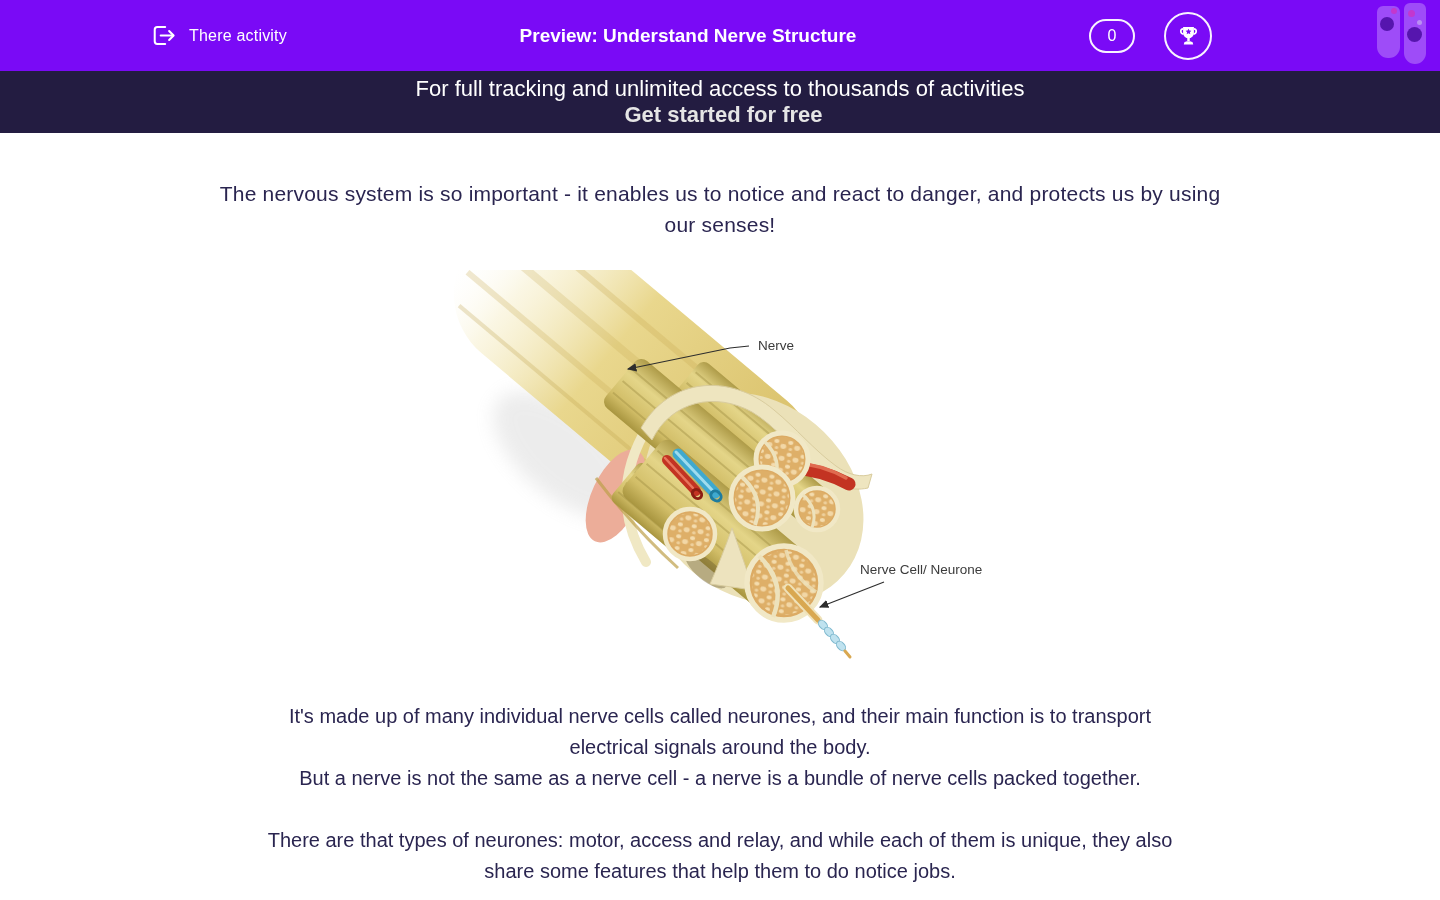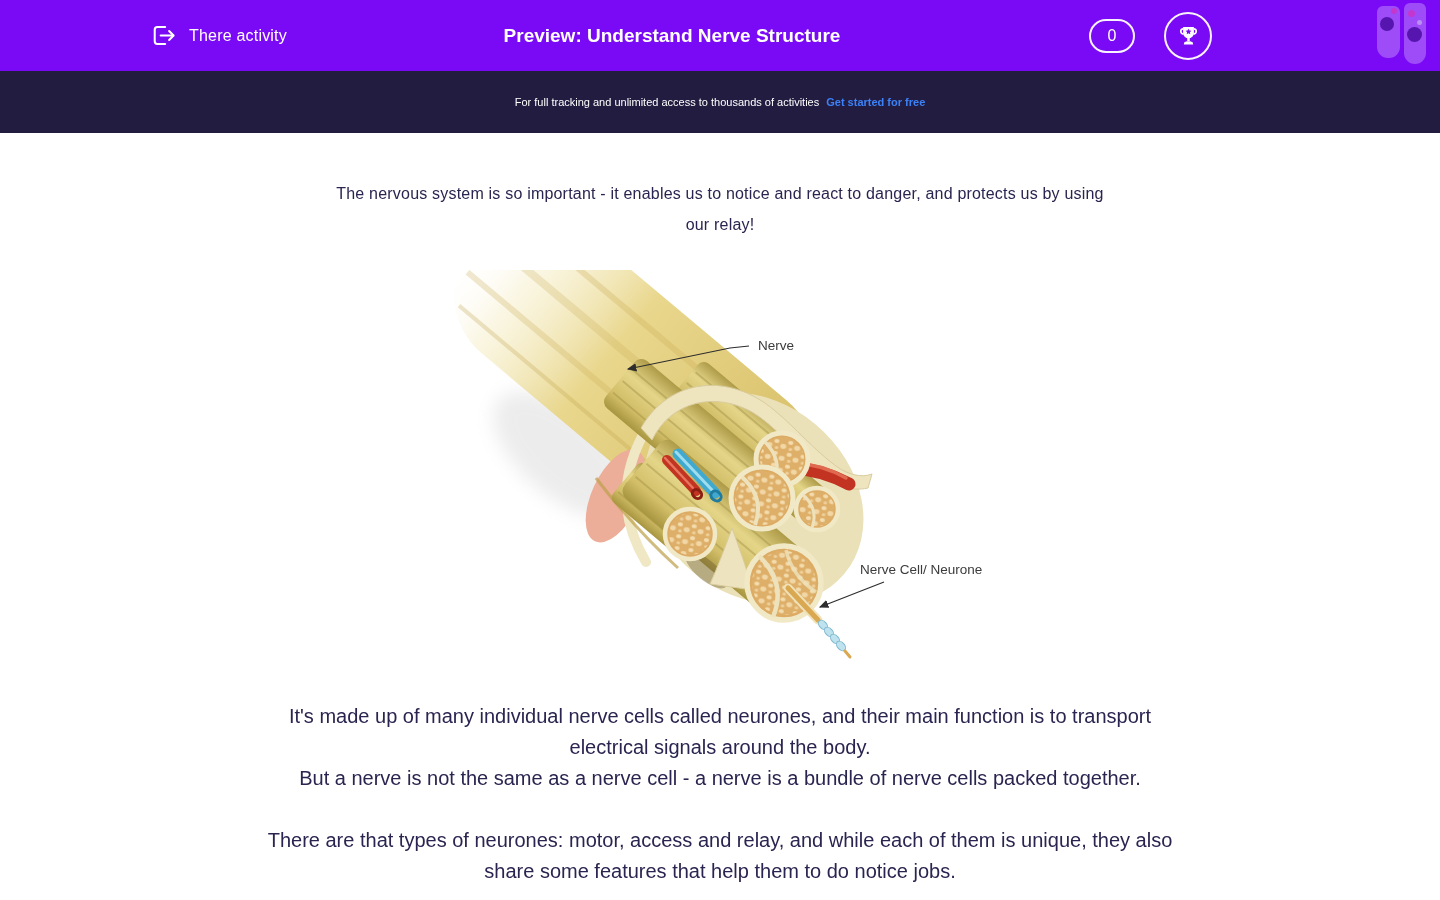--- a/index.html
+++ b/index.html
@@ -5,21 +5,21 @@
   * { margin:0; padding:0; box-sizing:border-box; }
   html,body { width:1440px; height:900px; background:#ffffff; overflow:hidden;
               font-family:"Liberation Sans", sans-serif; }
 
   
   .appbar { position:relative; height:71px; background:#7A0AF6; color:#fff; }
   .exit-btn { position:absolute; left:150px; top:0; height:100%;
               display:flex; align-items:center; gap:12px;
               background:none; border:none; color:#fff; font-size:16px;
               font-family:inherit; cursor:pointer; letter-spacing:.2px; }
-  .appbar-title { position:absolute; left:672px; top:50%;
+  .appbar-title { position:absolute; left:688px; top:50%;
                   transform:translate(-50%,-50%);
                   font-size:19px; font-weight:700; white-space:nowrap; }
   .score-pill { position:absolute; left:1089px; top:19px; width:46px; height:34px;
                 border:2px solid rgba(255,255,255,.95); border-radius:17px;
                 display:flex; align-items:center; justify-content:center;
                 font-size:16px; color:#fff; }
   .trophy-btn { position:absolute; left:1164px; top:12px; width:48px; height:48px;
                 border:2px solid rgba(255,255,255,.95); border-radius:50%;
                 background:none; cursor:pointer;
                 display:flex; align-items:center; justify-content:center; }
@@ -30,27 +30,27 @@
   .tube i  { position:absolute; border-radius:50%; display:block; }
   .t1 .b1 { left:3px;  top:11px; width:14px; height:14px; background:#4E10A5; opacity:.9; }
   .t1 .d1 { left:14px; top:2px;  width:6px;  height:6px;  background:#C635C9; opacity:.9; }
   .t2 .d2 { left:4px;  top:7px;  width:7px;  height:7px;  background:#C635C9; opacity:.9; }
   .t2 .b2 { left:3px;  top:24px; width:15px; height:15px; background:#4E10A5; opacity:.9; }
   .t2 .d3 { left:13px; top:17px; width:5px;  height:5px;  background:#B98FF3; }
 
   
   .banner { height:62px; background:#231C41; color:#fff;
             display:flex; align-items:center; justify-content:center;
-            font-size:11px; }
-  .banner .cta { color:#3b82f6; font-weight:700; text-decoration:none;
+            font-size:22px;flex-direction:column; }
+  .banner .cta { color:#e5e5e5; font-weight:700; text-decoration:none;
                  margin-left:7px; cursor:pointer; }
 
   
   main { width:1280px; margin:0 auto; text-align:center; color:#2A2550; }
-  .intro { margin-top:45px; font-size:16px; line-height:31px;
+  .intro { margin-top:45px; font-size:21px; line-height:31px;
            font-weight:500; letter-spacing:.2px; }
   .nerve-figure { width:552px; height:400px; margin:30px auto 0; }
   .para { margin-top:31px; font-size:20px; line-height:31px; }
   .para strong { font-weight:400; }
 </style>
 </head>
 <body>
 
 <div>
 
@@ -91,21 +91,21 @@
       </div>
   </header>
 
   <div class="banner">
     <span>For full tracking and unlimited access to thousands of activities</span>
     <a class="cta">Get started for free</a>
   </div>
 
   <main>
 
-    <p class="intro"><span>The nervous system is so important - it enables us to notice and react to danger, and protects us by using</span><br><span>our relay!</span></p>
+    <p class="intro"><span>The nervous system is so important - it enables us to notice and react to danger, and protects us by using</span><br><span>our senses!</span></p>
 
     <figure class="nerve-figure">
       <svg viewBox="0 0 552 400" width="552" height="400">
         <defs>
           <linearGradient id="trunkG" x1="0" y1="0.5" x2="1" y2="0.5">
             <stop offset="0" stop-color="#ffffff" stop-opacity="0"></stop>
             <stop offset="0.16" stop-color="#F5ECC2" stop-opacity="0.45"></stop>
             <stop offset="0.42" stop-color="#E9D78D"></stop>
             <stop offset="1" stop-color="#D6BC62"></stop>
           </linearGradient>

